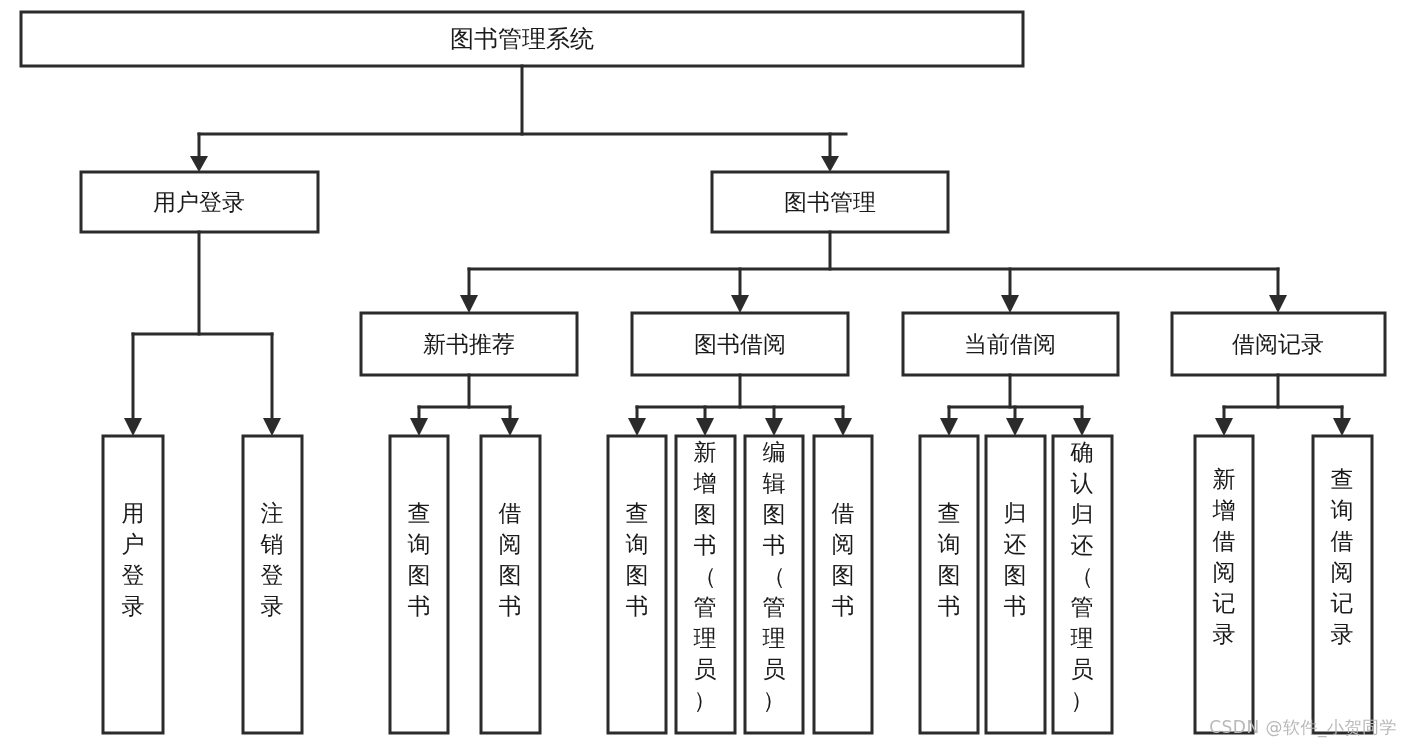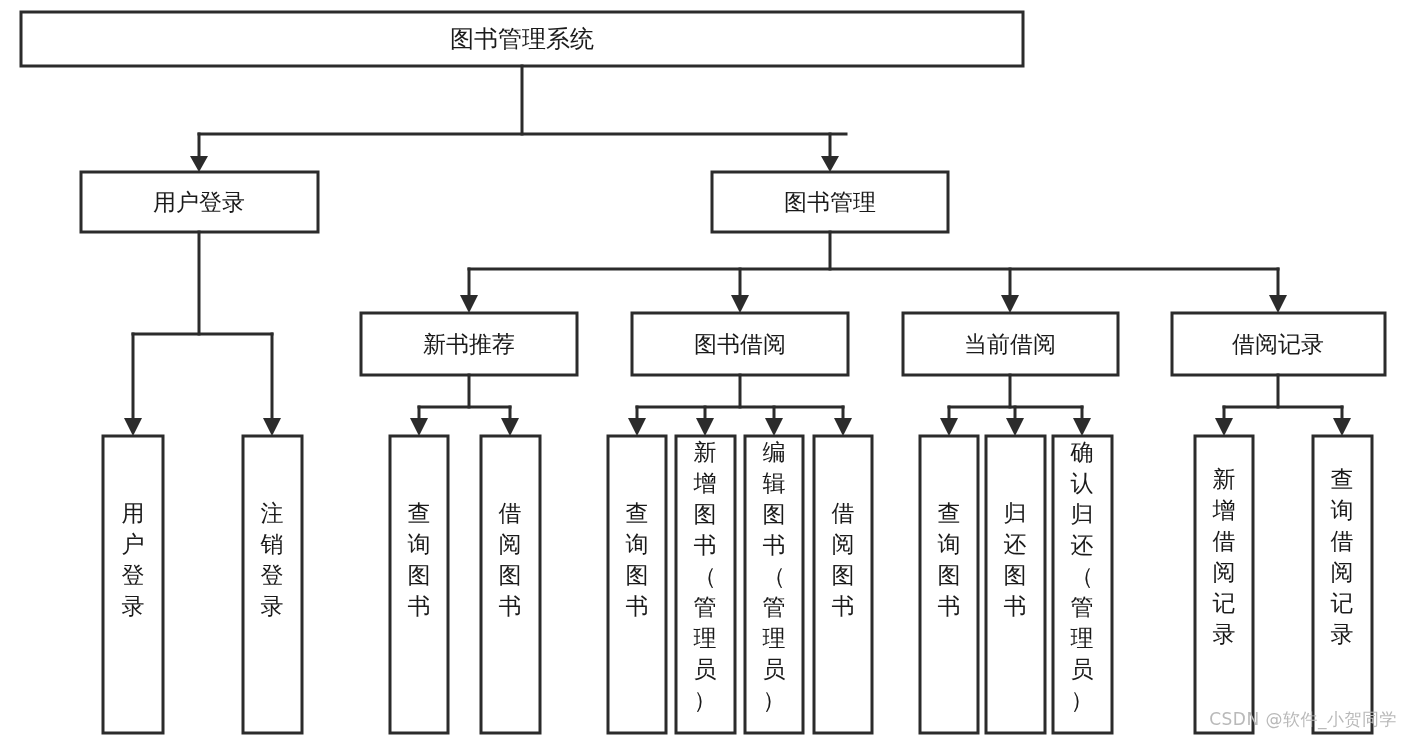--- a/index.html
+++ b/index.html
@@ -49,21 +49,21 @@
   }
   .vert-label {
     fill: #1a1a1a;
     font-family: "DejaVu Sans", "Liberation Sans", sans-serif;
     font-size: 23px;
     text-anchor: middle;
   }
   .watermark {
     position: absolute;
     right: 8px;
-    bottom: 16px;
+    bottom: 8px;
     color: #b9b9b9;
     font-size: 17px;
     font-family: "DejaVu Sans", "Liberation Sans", sans-serif;
     letter-spacing: 0.5px;
     white-space: nowrap;
     pointer-events: none;
   }
 </style>
 </head>
 <body>

